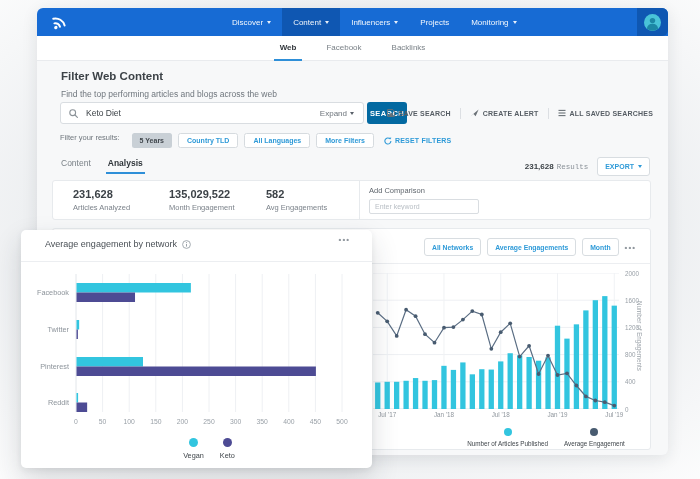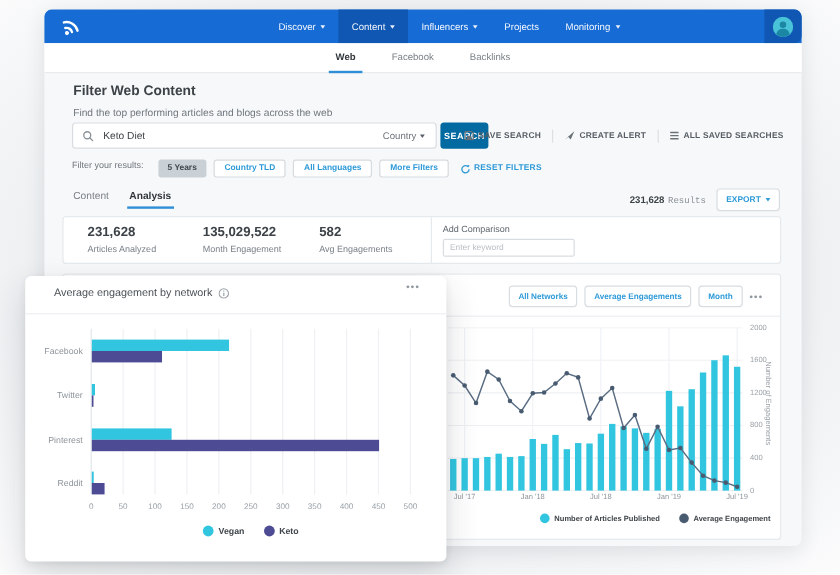--- a/index.html
+++ b/index.html
@@ -71,21 +71,21 @@
   .graph-buttons{position:absolute;right:14px;top:9px;display:flex;gap:6px;align-items:center;}
   .gbtn{height:16px;padding:0 7px;background:#fff;border:1px solid #d8dde1;border-radius:3px;color:#2e9ad8;
     font-size:6.8px;font-weight:bold;display:flex;align-items:center;}
   .dots{color:#8f969d;font-size:8px;font-weight:bold;letter-spacing:1px;}
   .graph-divider{position:absolute;left:0;right:0;top:34px;height:1px;background:#eceef1;}
   #combo-chart{position:absolute;left:320px;top:44px;}
   .ytick{position:absolute;left:572px;font-size:6.3px;color:#9aa1a8;}
   .combo-ylabel{position:absolute;left:583px;top:72px;writing-mode:vertical-rl;font-size:6.3px;color:#9aa1a8;}
   .xtick{position:absolute;top:182px;font-size:6.3px;color:#8f969d;transform:translateX(-50%);}
   .combo-legend{position:absolute;left:370px;top:199px;width:246px;display:flex;justify-content:center;gap:16px;align-items:center;}
-  .legend-item{display:flex;align-items:center;gap:4px;font-size:6.3px;font-weight:bold;color:#3f454a;}
+  .legend-item{display:flex;align-items:center;gap:4px;font-size:6.3px;font-weight:normal;color:#3f454a;flex-direction:column;}
   .legend-dot{width:8px;height:8px;border-radius:50%;flex:none;}
   
   .popup{position:absolute;left:21px;top:230px;width:351px;height:238px;background:#fff;border-radius:5px;z-index:10;
     box-shadow:0 12px 28px rgba(35,45,55,.16),0 2px 6px rgba(35,45,55,.08);}
   .popup-title{position:absolute;left:24px;top:9px;font-size:9px;color:#4a5056;display:flex;align-items:center;gap:5px;}
   .popup-dots{position:absolute;right:22px;top:5px;}
   .popup-divider{position:absolute;left:0;right:0;top:31px;height:1px;background:#eceef1;}
   #network-chart{position:absolute;left:0;top:36px;}
   .popup-legend{position:absolute;left:55px;top:208px;width:266px;display:flex;justify-content:center;gap:16px;align-items:center;}
   .popup-legend .legend-item{font-size:7.3px;}
@@ -146,21 +146,21 @@
     <div class="page-title">Filter Web Content</div>
     <div class="page-subtitle">Find the top performing articles and blogs across the web</div>
 
     <div class="search-box">
       <svg class="search-icon" width="9" height="9" viewBox="0 0 9 9">
         <circle cx="3.7" cy="3.7" r="2.9" fill="none" stroke="#8b9298" stroke-width="1.1"></circle>
         <line x1="6" y1="6" x2="8.4" y2="8.4" stroke="#8b9298" stroke-width="1.1" stroke-linecap="round"></line>
       </svg>
       <input type="text" value="Keto Diet" style="">
       <div class="expand">
-        <span>Country</span>
+        <span>Expand</span>
         <span class="caret dark"></span>
       </div>
     </div>
     <div class="search-btn">SEARCH</div>
 
     <div class="actions">
       <div class="action">
         <svg width="8" height="8" viewBox="0 0 8 8">
           <path d="M0.6,0.6 h5.2 l1.6,1.6 v5.2 h-6.8 z" fill="none" stroke="#6a7177" stroke-width="1"></path>
           <rect x="2.2" y="4.3" width="3.6" height="3" fill="#6a7177"></rect>

